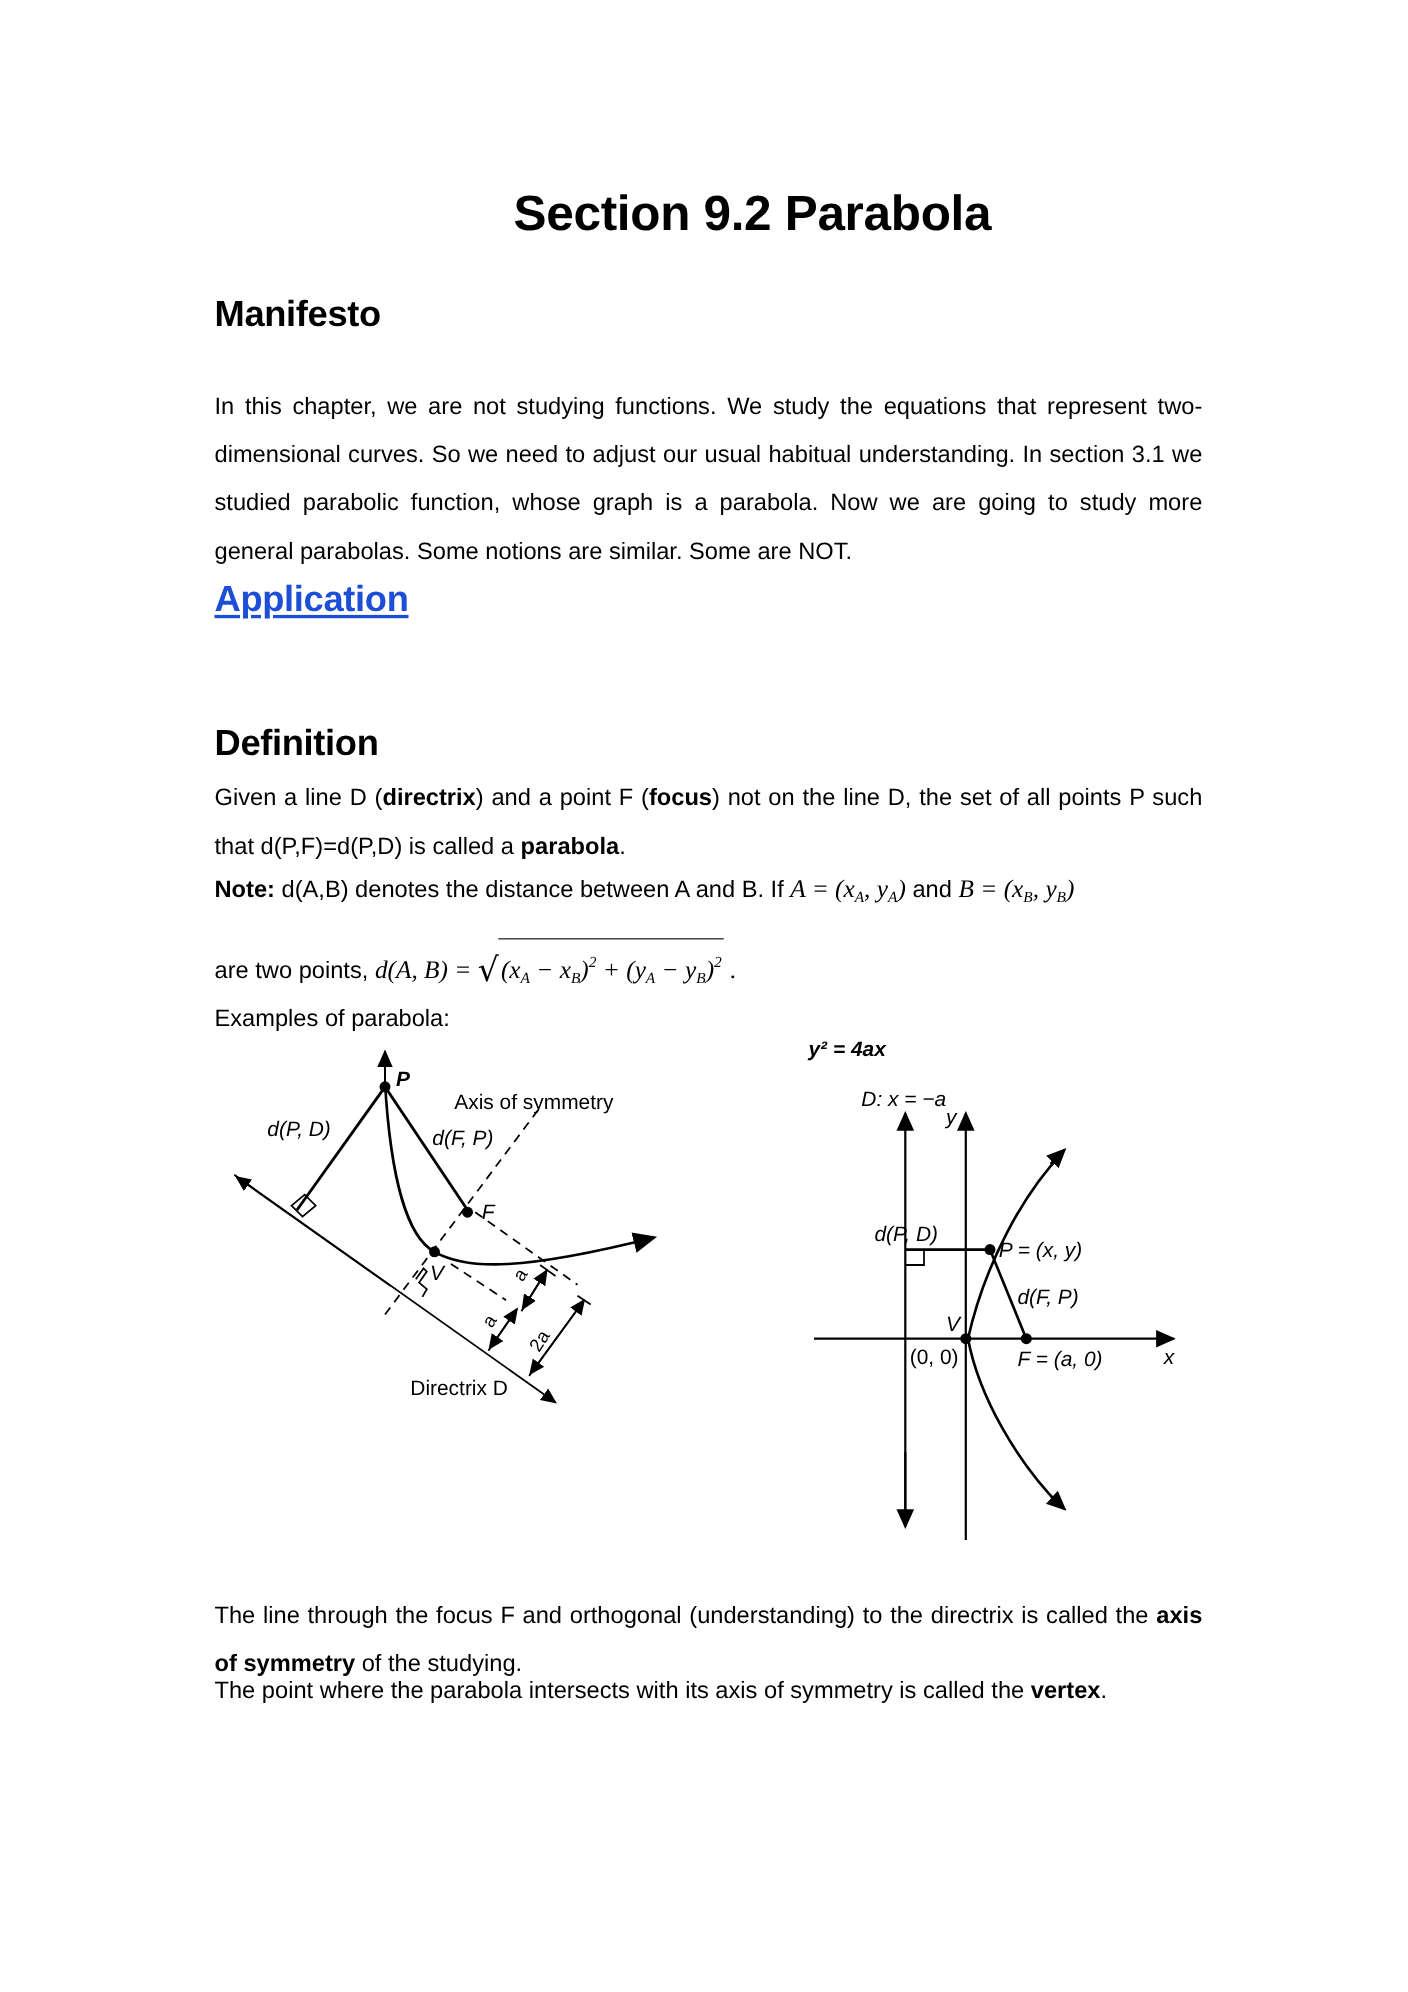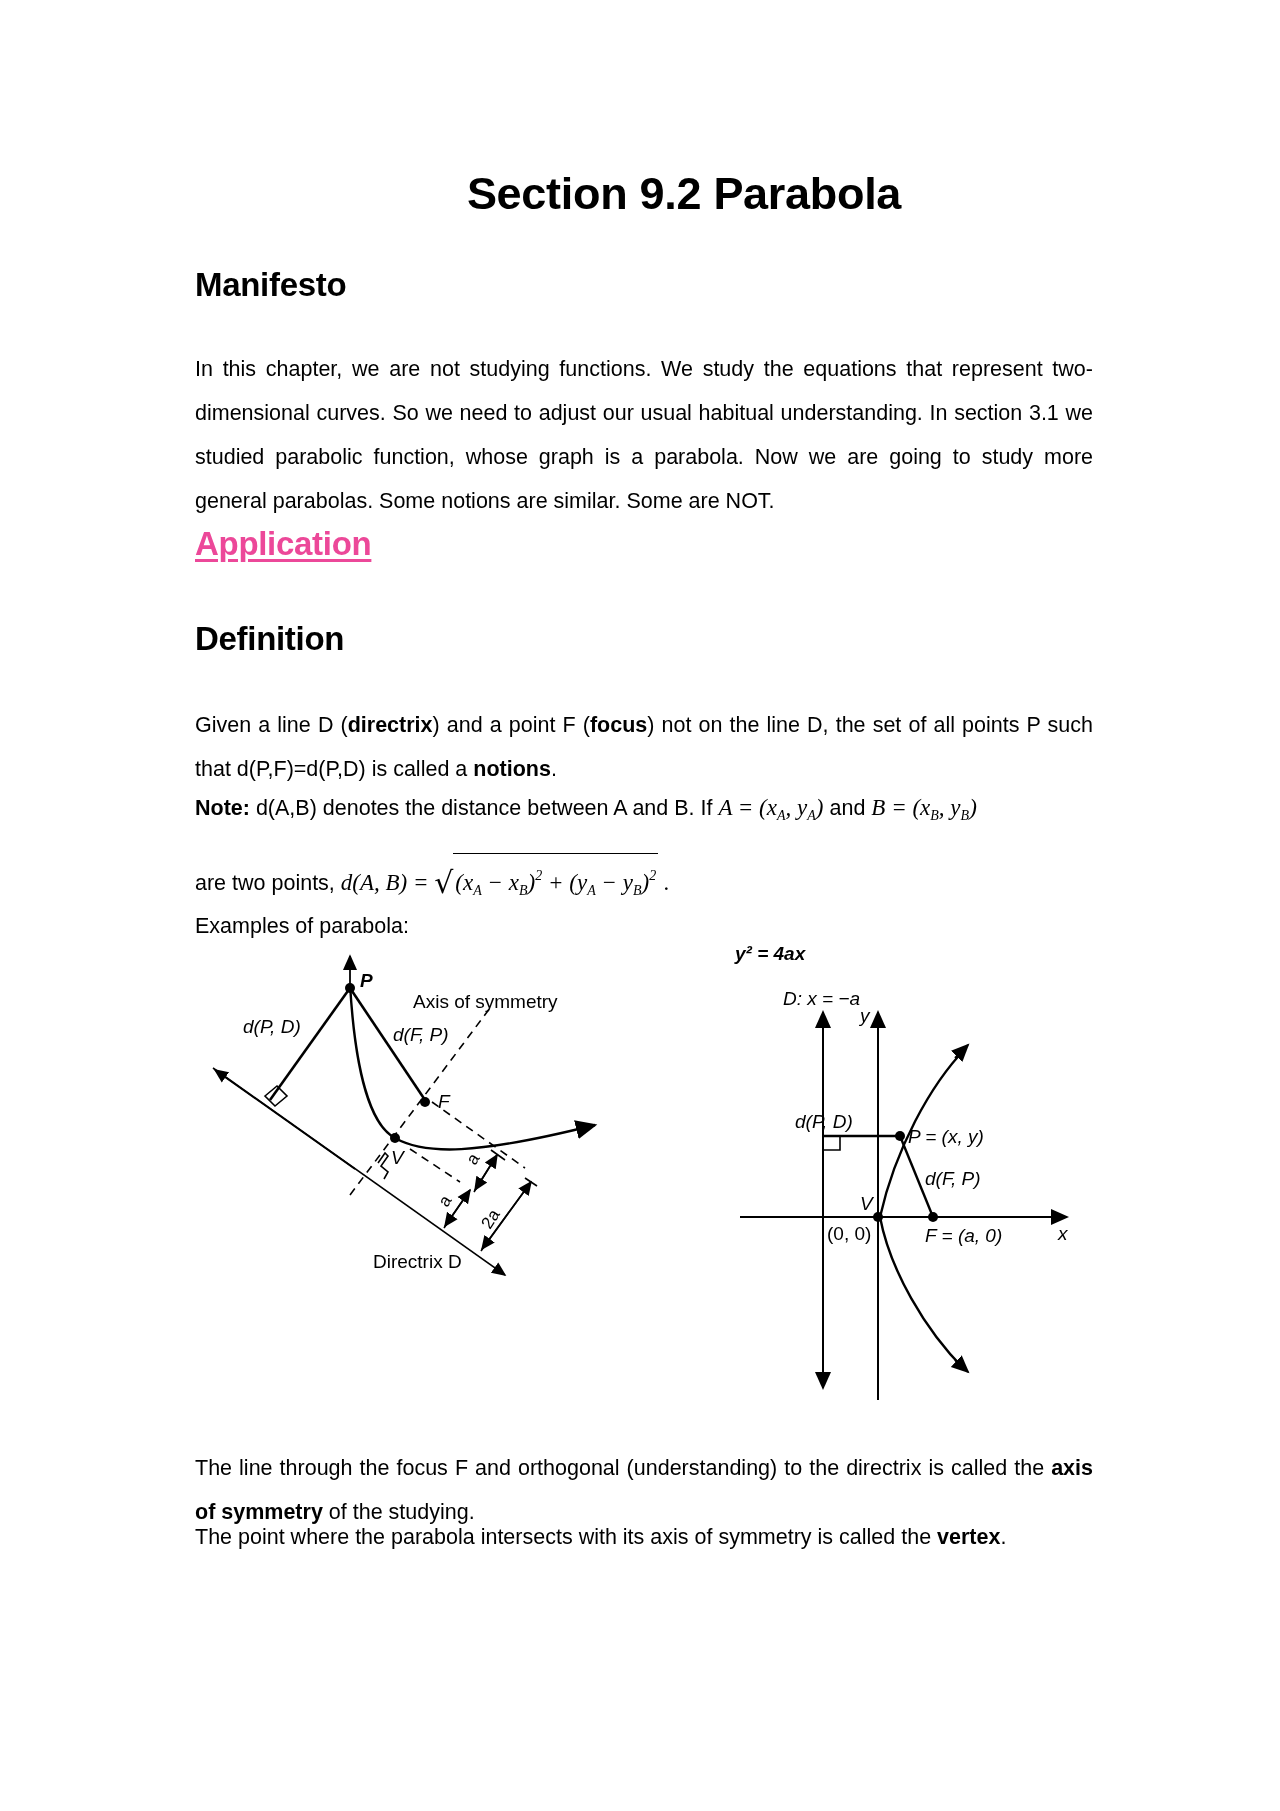--- a/index.html
+++ b/index.html
@@ -2,21 +2,21 @@
 <html><head>
 <meta charset="utf-8">
 <style>
   html, body { margin:0; padding:0; background:#ffffff; }
   body { width:1280px; height:1811px; position:relative; overflow:hidden;
          font-family:"Liberation Sans", sans-serif; color:#000; }
   .page { position:absolute; left:0; top:0; width:1280px; height:1811px; }
   .title { position:absolute; top:168px; left:0; width:1280px; text-align:center;
            font-size:45px; font-weight:bold; letter-spacing:-0.3px;margin-left:44px; }
   .h2 { position:absolute; left:195px; font-size:33px; font-weight:bold; letter-spacing:-0.3px; }
-  .h2.link { color:#ec4899; text-decoration:underline; text-decoration-thickness:3px; text-underline-offset:4px; cursor:pointer; }
+  .h2.link { color:#1d4ed8; text-decoration:underline; text-decoration-thickness:3px; text-underline-offset:4px; cursor:pointer; }
   .para { position:absolute; left:195px; width:898px; font-size:21.5px; line-height:44px; text-align:justify; }
   .para.left { text-align:left; }
   .math { font-family:"Liberation Serif", serif; font-style:italic; font-size:23px;text-align:center; }
   .math sub { font-size:14px; vertical-align:-5px; }
   .math sup { font-size:14px; vertical-align:10px; }
   .sqrt { display:inline-block; border-top:1.5px solid #000; padding:0 2px; margin-left:0; }
   .radical { font-family:"DejaVu Serif", serif; font-style:normal; font-size:30px; display:inline-block; transform:translateY(3px); }
   .fig { position:absolute; }
   .fig svg { display:block; }
 </style>
@@ -25,23 +25,23 @@
 
 <div class="page">
 
   <div class="title">Section 9.2 Parabola</div>
 
   <div class="h2" style="top:266px;">Manifesto</div>
   <div class="para" style="top:347px;">In this chapter, we are not studying functions. We study the equations that represent two-dimensional curves. So we need to adjust our usual habitual understanding. In section 3.1 we studied parabolic function, whose graph is a parabola. Now we are going to study more general parabolas. Some notions are similar. Some are NOT.</div>
 
   <a class="h2 link" style="top:525px;">Application</a>
 
-  <div class="h2" style="top:620px;">Definition</div>
+  <div class="h2" style="top:656px;">Definition</div>
 
-  <div class="para" style="top:703px;"><span>Given a line D (</span><b>directrix</b><span>) and a point F (</span><b>focus</b><span>) not on the line D, the set of all points P such that d(P,F)=d(P,D) is called a </span><b>notions</b><span>.</span></div>
+  <div class="para" style="top:703px;"><span>Given a line D (</span><b>directrix</b><span>) and a point F (</span><b>focus</b><span>) not on the line D, the set of all points P such that d(P,F)=d(P,D) is called a </span><b>parabola</b><span>.</span></div>
 
   <div class="para left" style="top:786px; white-space:nowrap;"><b>Note:</b><span> d(A,B) denotes the distance between A and B. If </span><span class="math"><span>A = (x</span><sub>A</sub><span>, y</span><sub>A</sub><span>)</span></span><span> and </span><span class="math"><span>B = (x</span><sub>B</sub><span>, y</span><sub>B</sub><span>)</span></span></div>
 
   <div class="para left" style="top:853px; white-space:nowrap;"><span>are two points, </span> <span class="math"><span>d(A, B) = </span><span class="radical">√</span><span class="sqrt"><span>(x</span><sub>A</sub><span> − x</span><sub>B</sub><span>)</span><sup>2</sup><span> + (y</span><sub>A</sub><span> − y</span><sub>B</sub><span>)</span><sup>2</sup></span><span> .</span></span></div>
 
   <div class="para left" style="top:904px;">Examples of parabola:</div>
 
   <div class="fig" style="left:195px; top:950px;">
     <svg width="450" height="380" viewBox="0 0 450 380" xmlns="http://www.w3.org/2000/svg">
       <defs>

